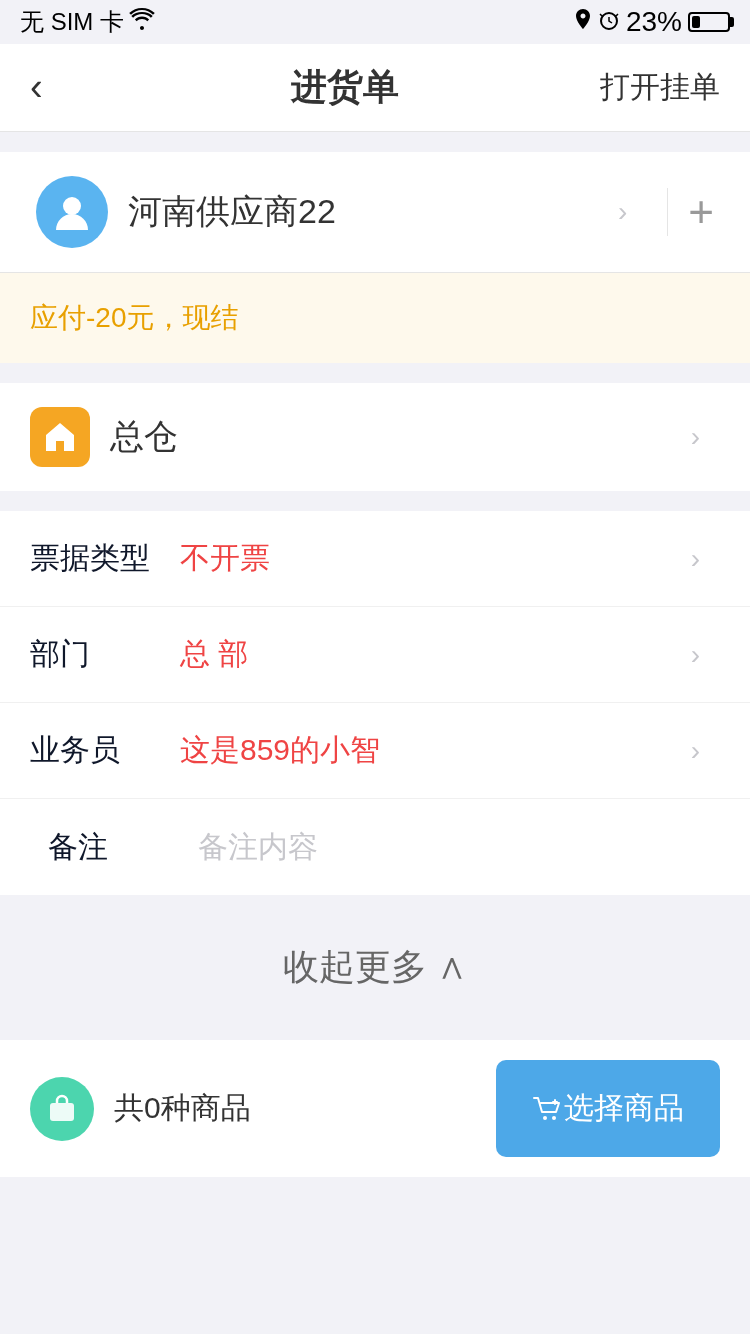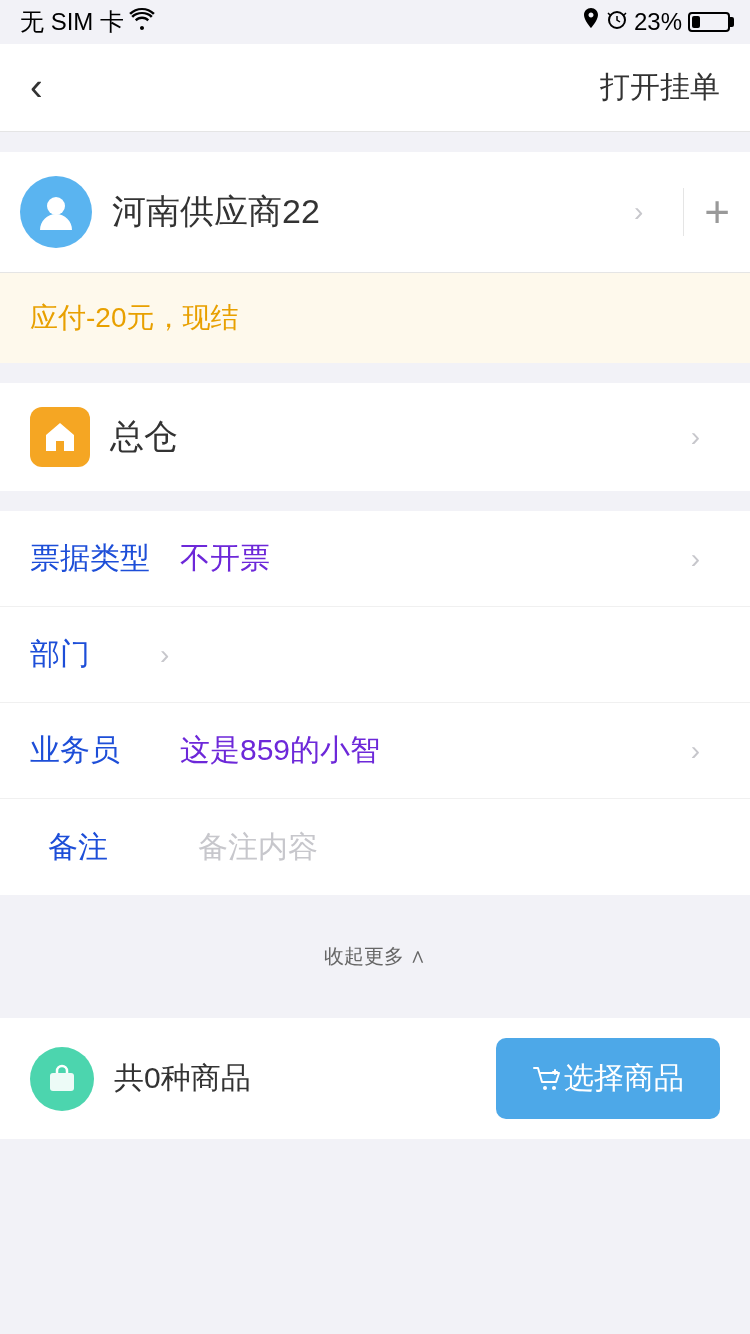--- a/index.html
+++ b/index.html
@@ -21,21 +21,21 @@
       background: #f2f2f7;
       display: flex;
       align-items: center;
       justify-content: space-between;
       padding: 0 20px;
       font-size: 24px;
       color: #000;
     }
     .status-left { display: flex; align-items: center; gap: 4px; }
     .status-center { font-size: 28px; font-weight: 500; }
-    .status-right { display: flex; align-items: center; gap: 6px; font-size: 24px; }
+    .status-right { display: flex; align-items: center; gap: 6px; font-size: 28px; }
     .battery-icon {
       width: 42px; height: 20px; border: 2px solid #000; border-radius: 4px;
       position: relative; display: inline-flex; align-items: center; padding: 2px;
     }
     .battery-icon::after {
       content: '';
       position: absolute; right: -6px; top: 50%; transform: translateY(-50%);
       width: 4px; height: 10px; background: #000; border-radius: 0 2px 2px 0;
     }
     .battery-fill {
@@ -80,21 +80,21 @@
     .card {
       background: #fff;
       margin-bottom: 0;
     }
 
     
     .supplier-row {
       background: #fff;
       display: flex;
       align-items: center;
-      padding: 24px 20px;
+      padding: 24px 36px;
       border-bottom: 1px solid #e5e5e5;
     }
     .supplier-avatar {
       width: 72px; height: 72px;
       border-radius: 50%;
       background: #5ab4f0;
       display: flex; align-items: center; justify-content: center;
       margin-right: 20px;
       flex-shrink: 0;
     }
@@ -161,42 +161,42 @@
     .form-row {
       display: flex;
       align-items: center;
       padding: 0 30px;
       height: 96px;
       border-bottom: 1px solid #f0f0f0;
     }
     .form-row:last-child { border-bottom: none; padding-left: 48px; }
     .form-label {
       font-size: 30px;
-      color: #1d4ed8;
+      color: #0f172a;
       width: 130px;
       flex-shrink: 0;
     }
     .form-value {
       flex: 1;
       font-size: 30px;
-      color: #6d28d9;
+      color: #ef4444;
       padding-left: 20px;
     }
     .form-value.placeholder {
       color: #c7c7cc;
     }
 
     
     .collapse-row {
       background: #f2f2f7;
       display: flex;
       align-items: center;
       justify-content: center;
       padding: 28px 0;
-      font-size: 20px;
+      font-size: 36px;
       color: #666;
       cursor: pointer;
       margin-top: 20px;
     }
 
     
     .product-bar {
       background: #fff;
       display: flex;
       align-items: center;
@@ -214,21 +214,21 @@
     .product-count {
       flex: 1;
       font-size: 30px;
       color: #333;
     }
     .select-product-btn {
       background: #4da8e8;
       color: #fff;
       border: none;
       border-radius: 10px;
-      padding: 20px 36px;
+      padding: 28px 36px;
       font-size: 30px;
       cursor: pointer;
       display: flex;
       align-items: center;
       gap: 2px;
     }
 
     
     .bg-fill {
       height: 280px;
@@ -262,20 +262,21 @@
     </span>
     <span>23%</span>
     <span class="battery-icon">
       <span class="battery-fill"></span>
     </span>
   </div>
 </div>
 
 <div class="nav-bar">
   <span class="nav-back">‹</span>
+  <span class="nav-title">进货单</span>
   <span class="nav-action">打开挂单</span>
 </div>
 
 <div class="section-divider"></div>
 
 <div class="card">
   <div class="supplier-row">
     <div class="supplier-avatar">
       <svg viewBox="0 0 44 44" fill="none" xmlns="http://www.w3.org/2000/svg">
         <circle cx="22" cy="16" r="9" fill="#fff"></circle>
@@ -308,20 +309,21 @@
 <div class="form-section">
 
   <div class="form-row">
     <span class="form-label">票据类型</span>
     <span class="form-value">不开票</span>
     <span class="chevron-right">›</span>
   </div>
 
   <div class="form-row">
     <span class="form-label">部门</span>
+    <span class="form-value">总 部</span>
     <span class="chevron-right">›</span>
   </div>
 
   <div class="form-row">
     <span class="form-label">业务员</span>
     <span class="form-value">这是859的小智</span>
     <span class="chevron-right">›</span>
   </div>
 
   <div class="form-row">

